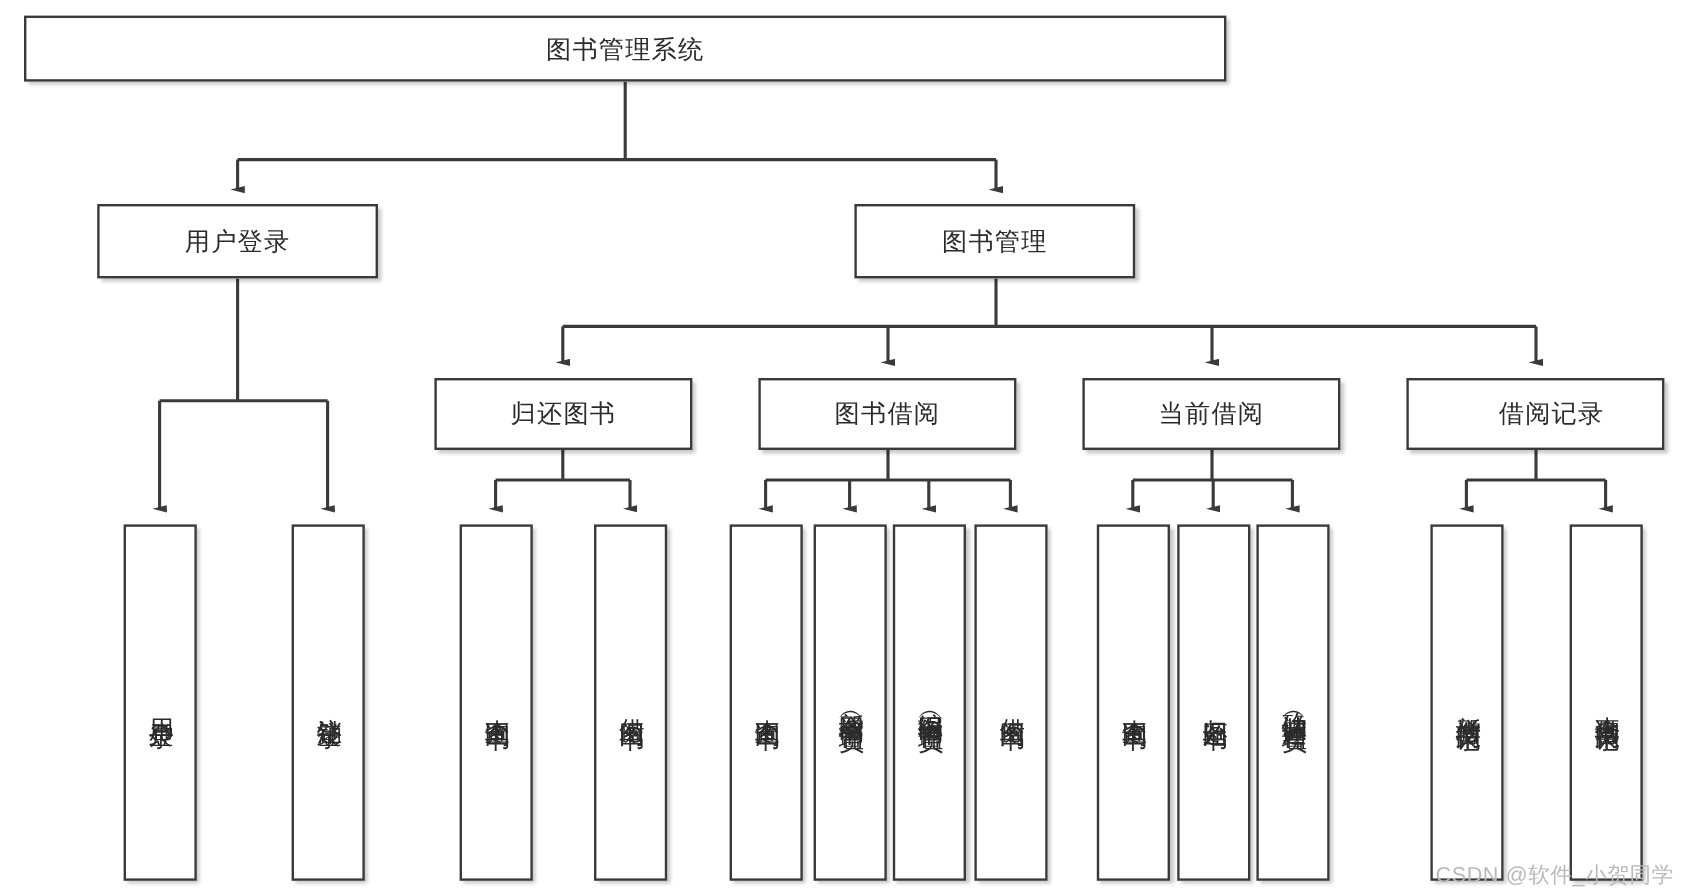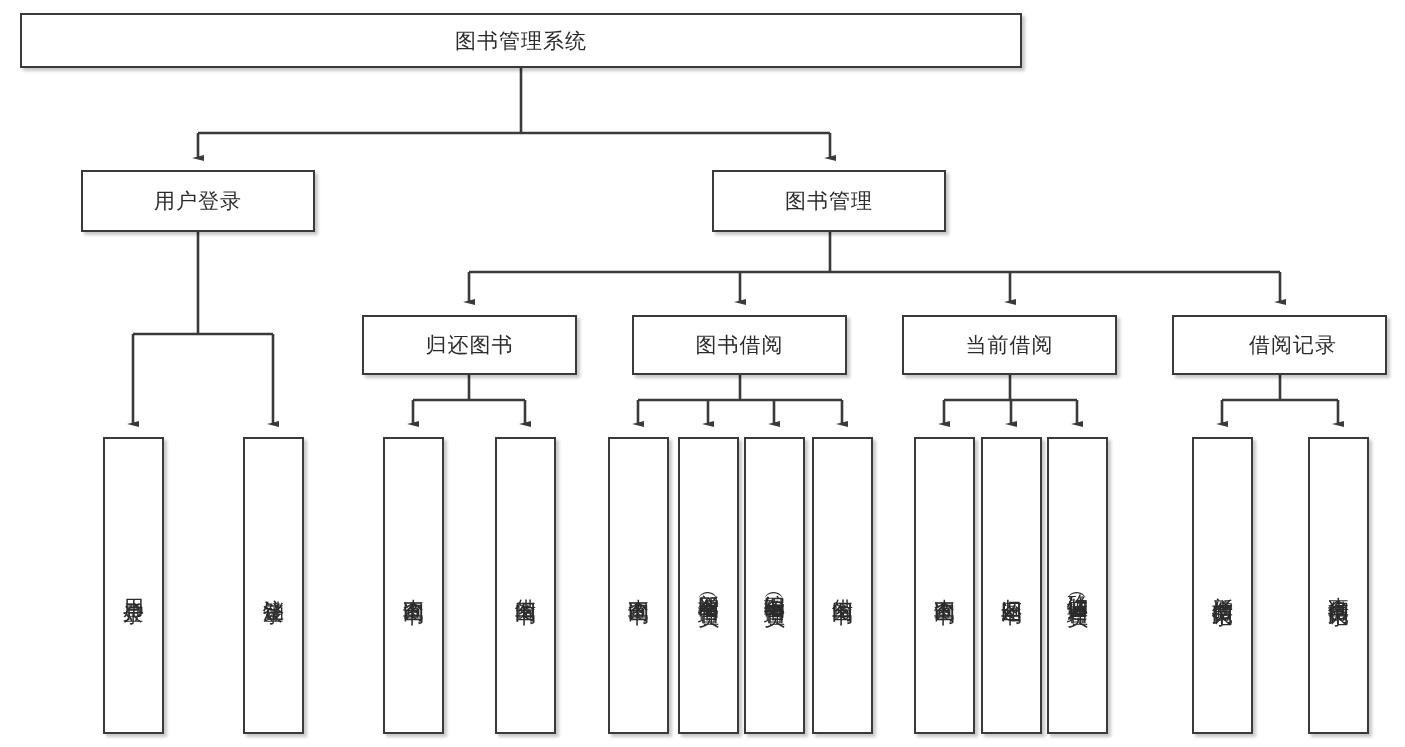--- a/index.html
+++ b/index.html
@@ -181,14 +181,15 @@
     <span class="vtext">确认归还（管理员）</span>
   </div>
 
   <div class="node vert" style="left:1192px; top:437px; width:61px; height:297px;">
     <span class="vtext">新增借阅记录</span>
   </div>
   <div class="node vert" style="left:1308px; top:437px; width:61px; height:297px;">
     <span class="vtext">查询借阅记录</span>
   </div>
 
+  <div class="watermark">CSDN @软件_小贺同学</div>
 
 </div>
 
 </body></html>

